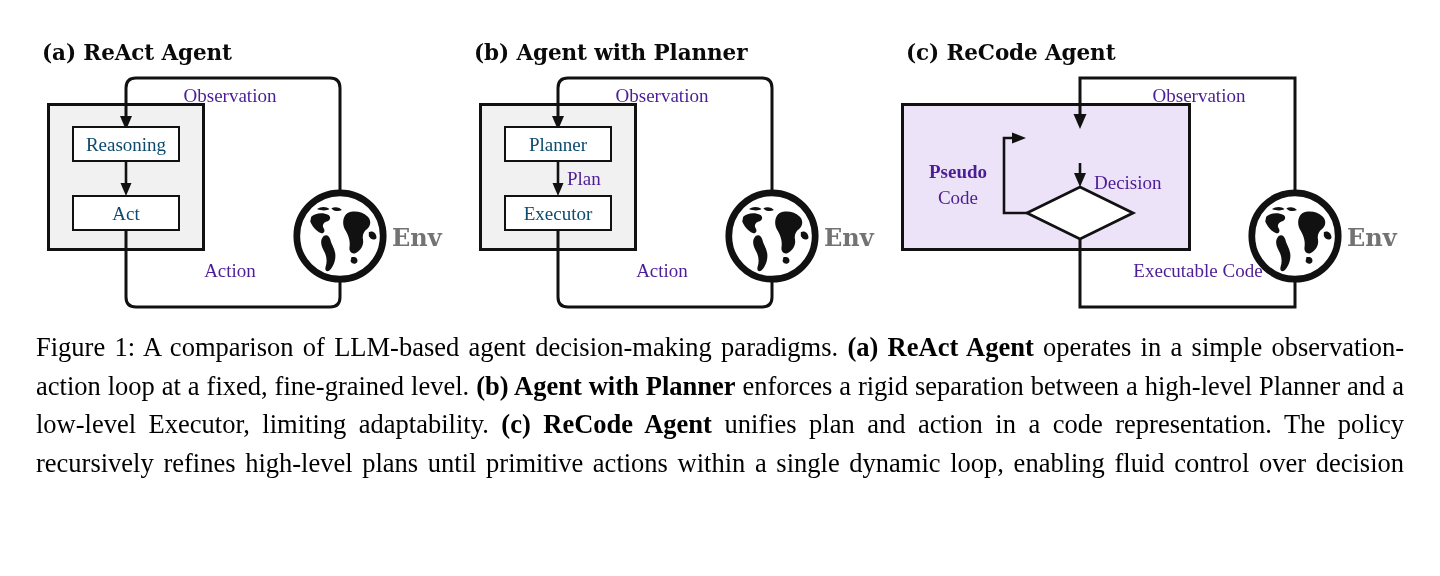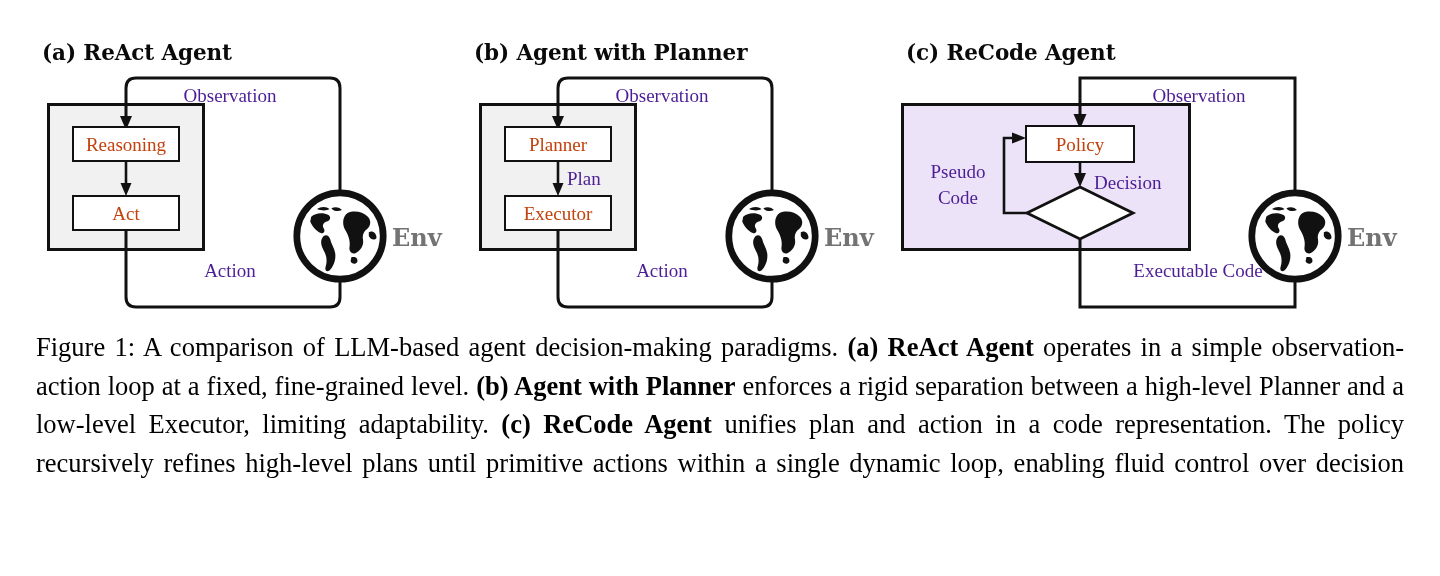--- a/index.html
+++ b/index.html
@@ -62,21 +62,21 @@
   
   .node {
     position: absolute;
     box-sizing: border-box;
     border: 2.6px solid #111111;
     background: #ffffff;
     display: flex;
     align-items: center;
     justify-content: center;
     font-size: 19px;
-    color: #c2410c;
+    color: #0c4a6e;
     line-height: 1;
     white-space: nowrap;
     z-index: 6;
   }
 
   
   .edge-label {
     position: absolute;
     font-size: 19px;
     color: #4c1d95;
@@ -265,24 +265,23 @@
     </div>
   </div>
 
   <div class="panel" id="panel-c">
     <div class="panel-title">(c) ReCode Agent</div>
 
     <div class="stage">
 
       <div class="agent-box agent-purple" style="left:3px; top:28px; width:290px; height:148px;"></div>
 
-      <div class="edge-label center" style="left:10px; top:86px; width:100px;">Pseudo</div>
+      <div class="edge-label center" style="left:10px; top:86px; width:100px;font-weight:bold;">Pseudo</div>
       <div class="edge-label center" style="left:10px; top:112px; width:100px;">Code</div>
 
-      <div class="node" style="left:127px; top:50px; width:110px; height:38px;">Policy</div>
 
       <div class="edge-label center" style="left:196px; top:10px; width:210px;">Observation</div>
       <div class="edge-label" style="left:196px; top:97px;">Decision</div>
       <div class="edge-label center" style="left:185px; top:185px; width:230px;">Executable Code</div>
 
       <svg class="wires" viewBox="0 0 508 245" preserveAspectRatio="none">
 
         <path class="wire" d="M 397,122 L 397,3 L 182,3 L 182,42"></path>
         <polygon class="arrowhead" points="182,54 175.5,39 188.5,39"></polygon>
 

